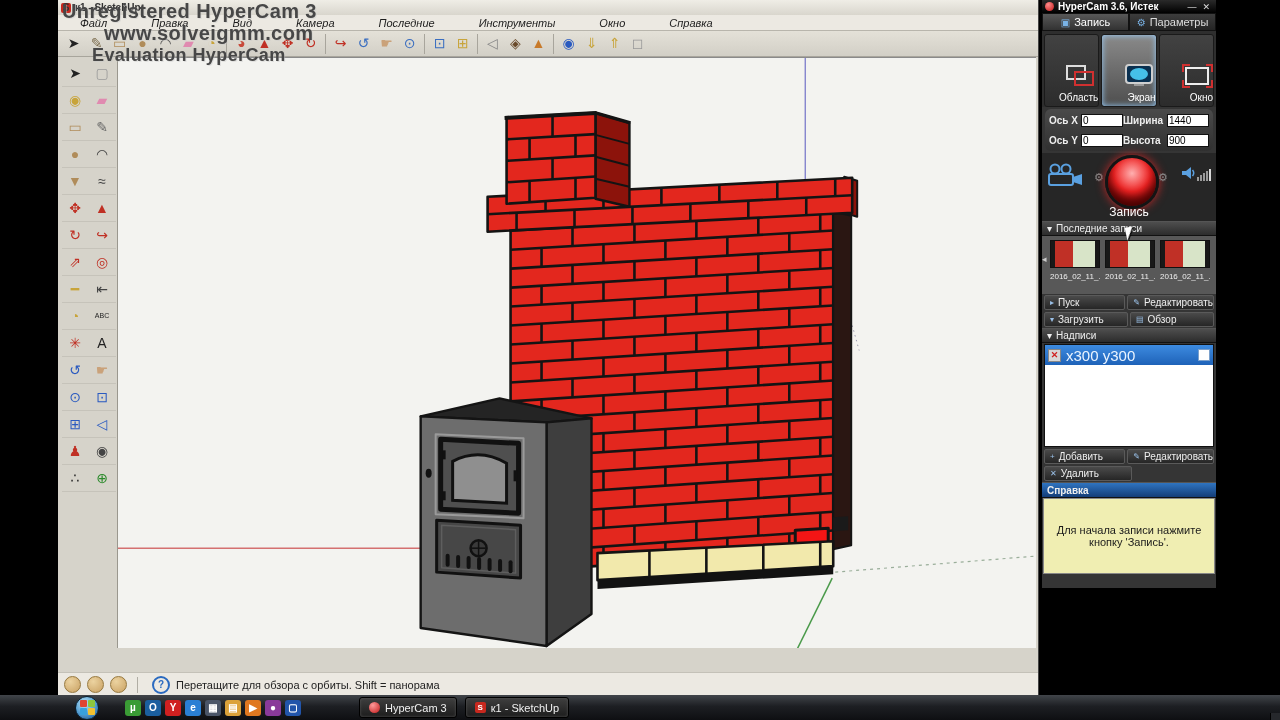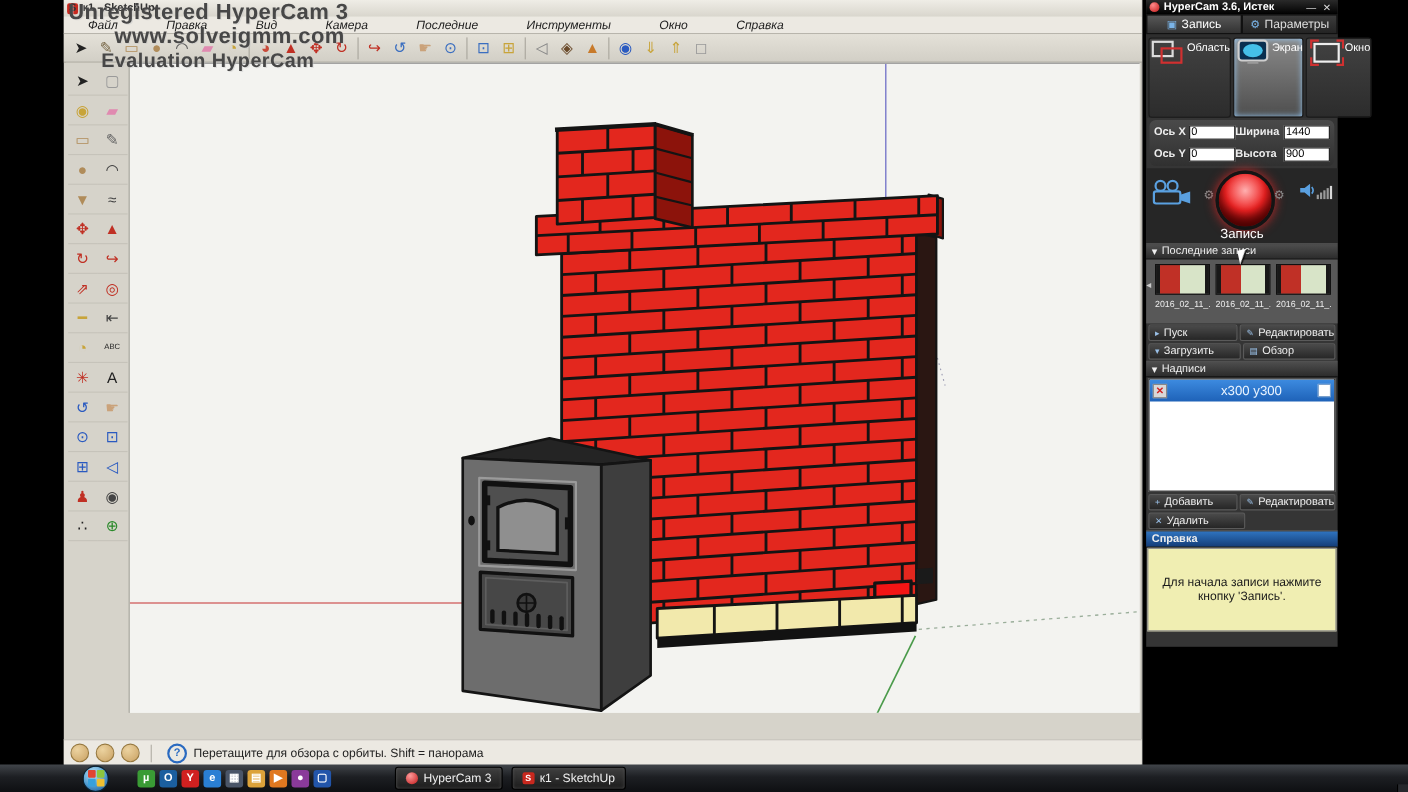--- a/index.html
+++ b/index.html
@@ -50,21 +50,21 @@
   .hc-dot{width:9px;height:9px;border-radius:50%;background:radial-gradient(circle at 35% 30%,#ff8a8a,#c01818);margin-right:4px;}
   #hc-title .t{flex:1;font-size:10px;font-weight:bold;color:#fff;}
   .winbtn{color:#ddd;font-size:9px;padding:0 3px;cursor:default;}
   #hc-tabs{height:18px;display:flex;background:#1c1c1c;}
   .hc-tab{flex:1;display:flex;align-items:center;justify-content:center;gap:4px;font-size:11px;color:#ddd;
     background:linear-gradient(#3c3c3c,#242424);border:1px solid #111;cursor:default;}
   .hc-tab.active{background:linear-gradient(#585858,#323232);color:#fff;}
   .tab-glyph{font-size:10px;color:#7ab4e8;}
   #hc-modes{height:76px;background:#2e2e2e;display:flex;padding:3px 2px 0 2px;box-sizing:border-box;gap:2px;}
   .mode-btn{flex:1;background:linear-gradient(#424242,#2c2c2c);border:1px solid #1a1a1a;border-radius:3px;
-    display:flex;flex-direction:row;align-items:flex-start;justify-content:flex-end;padding-bottom:3px;cursor:default;}
+    display:flex;flex-direction:column;align-items:flex-end;justify-content:flex-end;padding-bottom:3px;cursor:default;}
   .mode-btn.selected{background:linear-gradient(#8a8a8a,#4e4e4e);box-shadow:inset 0 0 6px #9ad0ff;}
   .mode-btn .lbl{font-size:10px;color:#fff;margin-top:3px;}
   .mode-ic{width:34px;height:26px;position:relative;}
   #hc-coords{height:42px;background:linear-gradient(#4a4a4a,#303030);border-radius:6px;margin:2px 3px;
     display:grid;grid-template-columns:32px 42px 44px 42px;align-items:center;padding:2px 4px;box-sizing:border-box;row-gap:2px;}
   #hc-coords label{font-size:10px;font-weight:bold;color:#eee;}
   #hc-coords input{width:38px;height:11px;border:1px solid #111;background:#fff;color:#000;font-size:10px;padding:0 1px;}
   #hc-record{height:68px;position:relative;background:#262626;}
   #rec-btn{position:absolute;left:63px;top:2px;width:48px;height:48px;border-radius:50%;
     background:radial-gradient(circle at 50% 32%,#ffb0b0,#ee2222 45%,#8a0808 78%,#4a0404);
@@ -84,21 +84,21 @@
     background:linear-gradient(90deg,#181818 0 4px,#c03026 4px 46%,#d8e4c8 46% 92%,#181818 92%);}
   .thumblabel{font-size:8px;color:#eee;margin-top:4px;white-space:nowrap;overflow:hidden;}
   .hc-btnrow{display:flex;gap:2px;padding:1px 2px;}
   .hc-btn{flex:1;height:13px;background:linear-gradient(#4a4a4a,#262626);border:1px solid #5a5a5a;border-radius:2px;
     color:#eee;font-size:10px;display:flex;align-items:center;padding-left:5px;gap:4px;cursor:default;}
   .hc-btn .bic{font-size:8px;color:#9ac0e8;}
   #hc-list{height:101px;background:#fff;border:1px solid #111;margin:1px 2px;overflow:hidden;}
   #note-row{height:20px;background:linear-gradient(#3d8be0,#1e62b8);display:flex;align-items:center;padding:0 3px;gap:5px;}
   .note-ic{width:11px;height:11px;background:#d8d8d8;border:1px solid #888;color:#d02020;font-size:9px;line-height:10px;
     text-align:center;font-weight:bold;}
-  #note-row .txt{flex:1;color:#eaf4ff;font-size:12px;margin-left:44px;}
+  #note-row .txt{flex:1;color:#eaf4ff;font-size:15px;}
   .note-check{width:10px;height:10px;background:#fff;border:1px solid #7aa0cc;}
   #hc-help{height:76px;background:#f0eeb2;border:1px solid #888;margin:0 1px;
     display:flex;align-items:center;justify-content:center;text-align:center;color:#1a1a1a;font-size:11px;padding:0 10px;box-sizing:border-box;}
   #hc-bottom{height:18px;display:flex;align-items:center;justify-content:space-between;padding:2px 3px;}
   .hc-bbtn{height:13px;background:linear-gradient(#4a4a4a,#202020);border:1px solid #666;border-radius:2px;color:#eee;
     font-size:10px;display:flex;align-items:center;padding:0 10px;cursor:default;}
   
   #cursor{position:absolute;left:1126px;top:227px;width:0;height:0;z-index:60;
     border-left:8px solid #fff;border-bottom:13px solid transparent;border-top:0 solid transparent;
     filter:drop-shadow(1px 1px 0 #000);transform:rotate(-12deg);}

